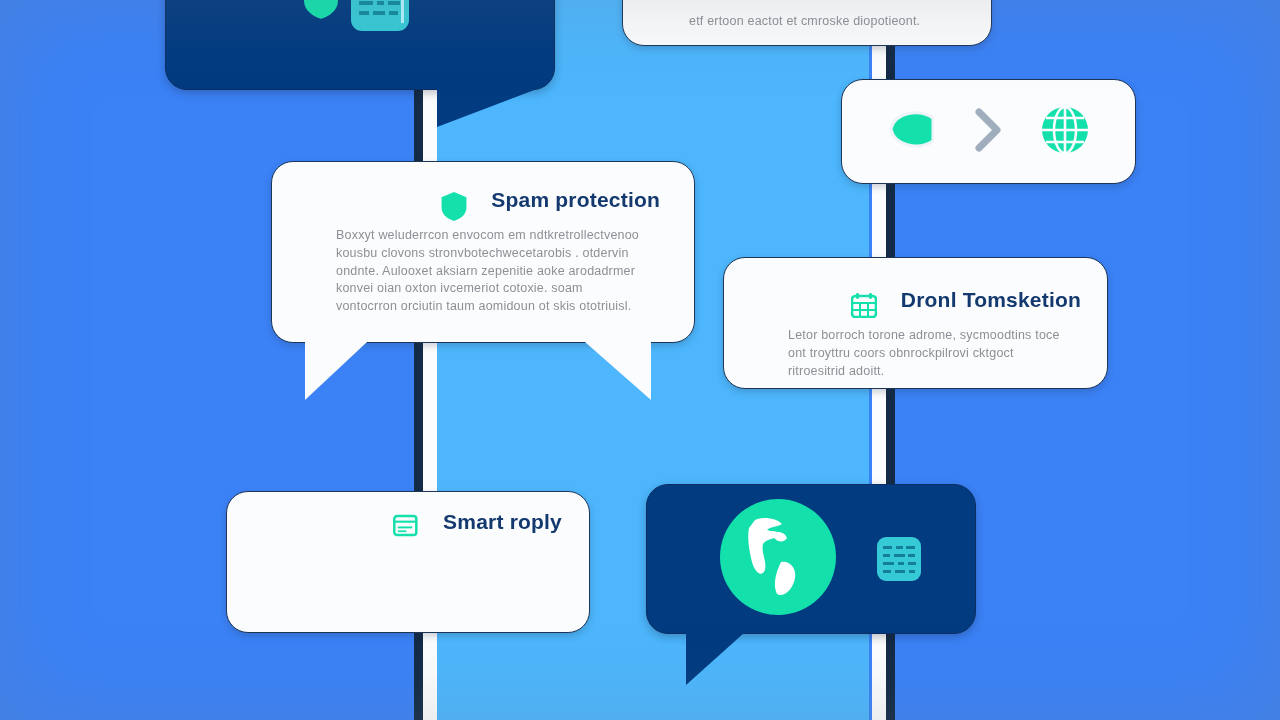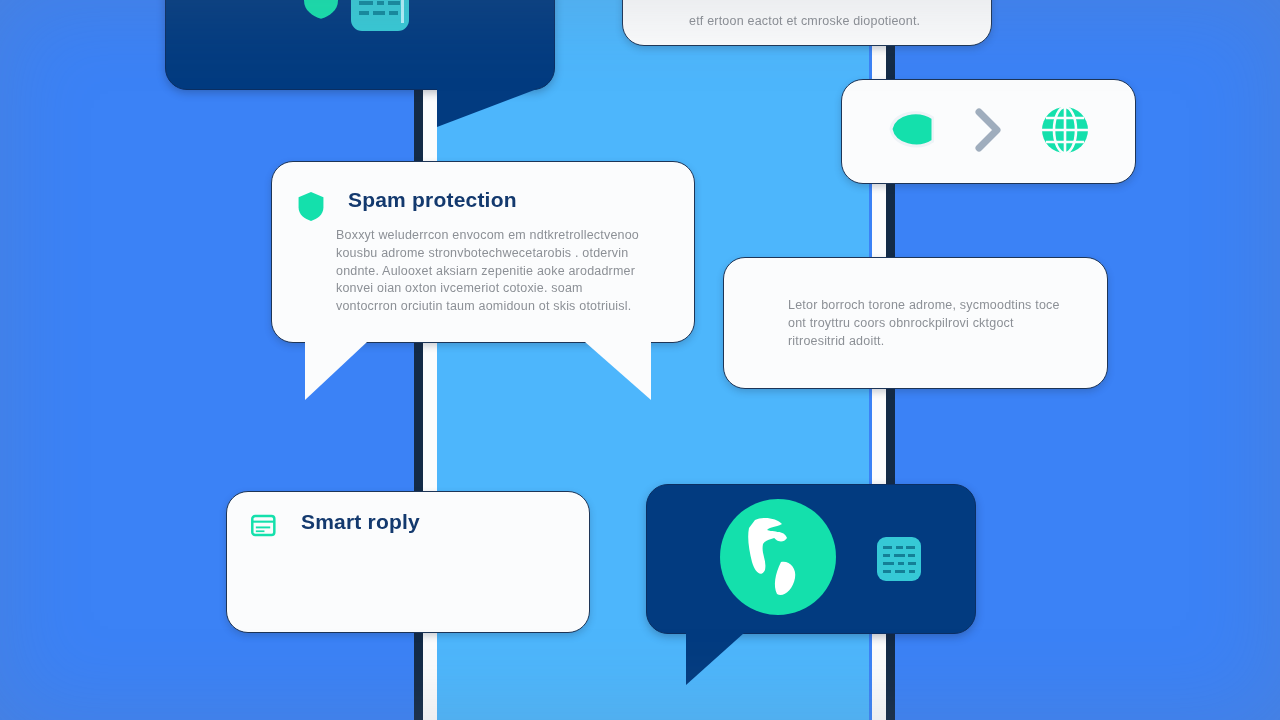--- a/index.html
+++ b/index.html
@@ -70,20 +70,21 @@
     position: absolute;
     width: 0;
     height: 0;
   }
 
   
   .card-head {
     display: flex;
     align-items: flex-start;
     gap: 12px;
+    justify-content: flex-end;
   }
   .card-icon {
     flex: 0 0 auto;
     width: 26px;
     height: 26px;
     margin-top: 4px;
   }
   .card-title {
     font-size: 21px;
     font-weight: bold;
@@ -257,29 +258,45 @@
 
   <div class="bubble white" id="card-spam">
     <div class="card-head">
       <span class="card-icon">
         <svg viewBox="0 0 24 28" width="26" height="29">
           <path d="M12 0 L24 5 V15 C24 22 18 26 12 28 C6 26 0 22 0 15 V5 Z" fill="#14e0ac"></path>
         </svg>
       </span>
       <span class="card-title">Spam protection</span>
     </div>
-    <div class="card-body">Boxxyt weluderrcon envocom em ndtkretrollectvenoo kousbu adrome stronvbotechwecetarobis . otdervin ondnte. Aulooxet aksiarn zepenitie aoke arodadrmer konvei oian oxton ivcemeriot cotoxie. soam vontocrron orciutin taum aomidoun ot skis ototriuisl.</div>
+    <div class="card-body">Boxxyt weluderrcon envocom em ndtkretrollectvenoo kousbu clovons stronvbotechwecetarobis . otdervin ondnte. Aulooxet aksiarn zepenitie aoke arodadrmer konvei oian oxton ivcemeriot cotoxie. soam vontocrron orciutin taum aomidoun ot skis ototriuisl.</div>
   </div>
 
   <div class="tail" style="left:305px; top:342px;
        border-left:0 solid transparent; border-top:58px solid #fbfcfd; border-right:62px solid transparent;"></div>
   <div class="tail" style="left:585px; top:342px;
        border-left:66px solid transparent; border-top:58px solid #fbfcfd; border-right:0 solid transparent;"></div>
 
   <div class="bubble white" id="card-translation">
+    <div class="card-head">
+      <span class="card-icon">
+        <svg viewBox="0 0 26 26" width="26" height="26">
+          <rect x="1" y="4" width="24" height="21" rx="3.5" fill="none" stroke="#14e0ac" stroke-width="2.6"></rect>
+          <rect x="5" y="1" width="3" height="6" rx="1.4" fill="#14e0ac"></rect>
+          <rect x="18" y="1" width="3" height="6" rx="1.4" fill="#14e0ac"></rect>
+          <g stroke="#14e0ac" stroke-width="2">
+            <line x1="1" y1="11" x2="25" y2="11"></line>
+            <line x1="9" y1="11" x2="9" y2="25"></line>
+            <line x1="17" y1="11" x2="17" y2="25"></line>
+            <line x1="1" y1="18" x2="25" y2="18"></line>
+          </g>
+        </svg>
+      </span>
+      <span class="card-title">Dronl Tomsketion</span>
+    </div>
     <div class="card-body">Letor borroch torone adrome, sycmoodtins toce ont troyttru coors obnrockpilrovi cktgoct ritroesitrid adoitt.</div>
   </div>
 
   <div class="bubble white" id="card-reply">
     <div class="card-head">
       <span class="card-icon">
         <svg viewBox="0 0 26 24" width="25" height="23">
           <rect x="1.3" y="2" width="23" height="20" rx="3" fill="none" stroke="#14e0ac" stroke-width="2.6"></rect>
           <line x1="1.3" y1="8" x2="24.3" y2="8" stroke="#14e0ac" stroke-width="2.2"></line>
           <line x1="5" y1="14" x2="20" y2="14" stroke="#14e0ac" stroke-width="2"></line>

